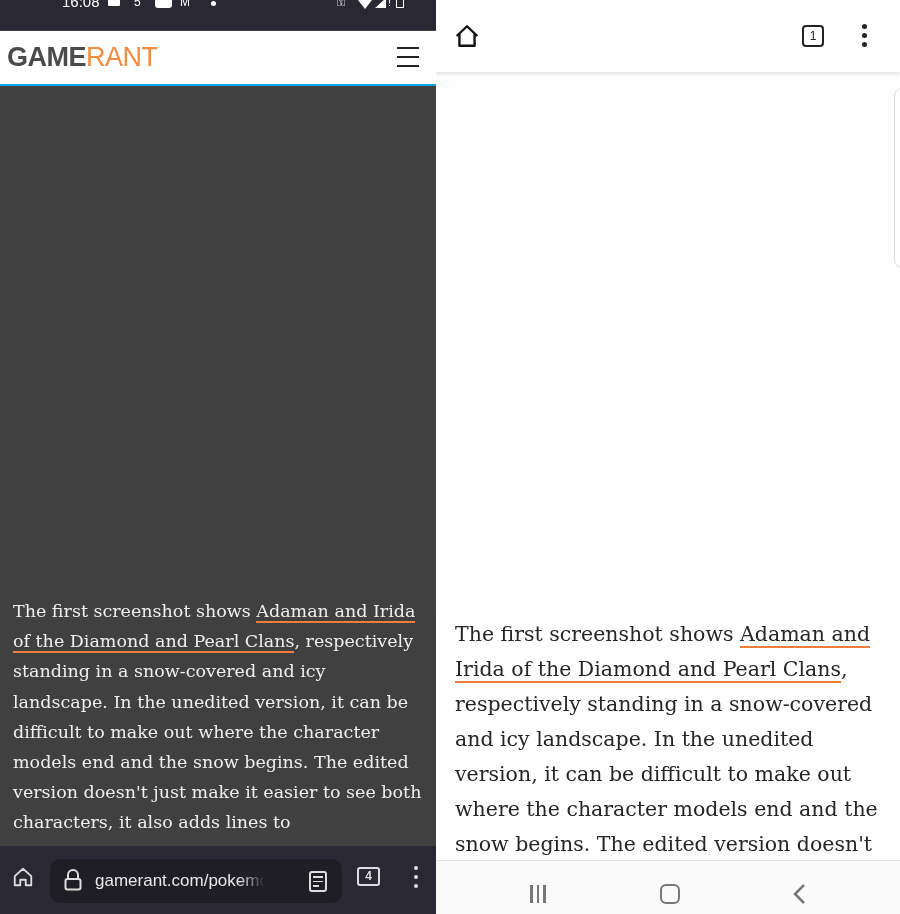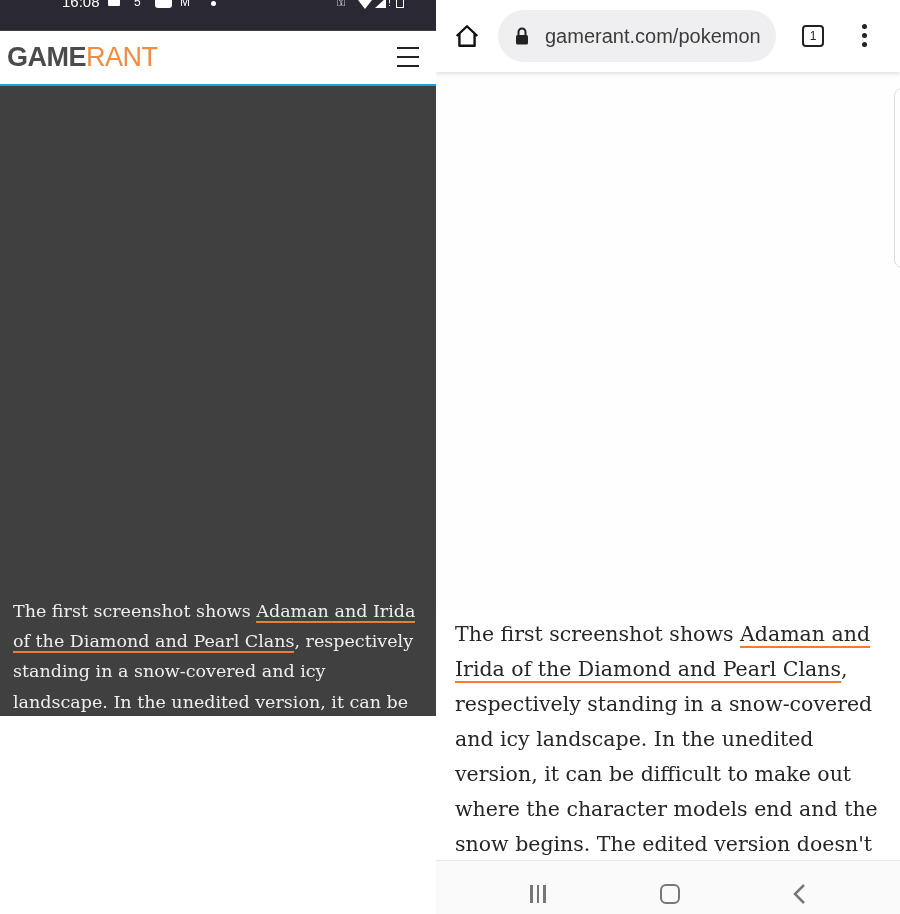--- a/index.html
+++ b/index.html
@@ -1,20 +1,20 @@
 <!DOCTYPE html>
 <html><head>
 <meta charset="utf-8">
 <style>
   * { box-sizing: border-box; margin: 0; padding: 0; }
   html, body { width: 900px; height: 914px; overflow: hidden; background: #fff; }
   body { position: relative; font-family: "Liberation Sans", sans-serif; }
 
   
-  .left { position: absolute; left: 0; top: 0; width: 436px; height: 716px; background: #404040; overflow: hidden; }
+  .left { position: absolute; left: 0; top: 0; width: 436px; height: 914px; background: #404040; overflow: hidden; }
   .statusbar { position: absolute; left: 0; top: 0; width: 436px; height: 30px; background: #2a2933; color: #fff; }
   .statusbar .time { position: absolute; left: 62px; top: -7px; font-size: 15px; color: #fff; }
   .sb-icon { position: absolute; top: -4px; height: 12px; }
   .sb-note { left: 108px; width: 12px; height: 10px; background: #fff; border-radius: 1px; }
   .sb-five { left: 134px; color: #fff; font-size: 12px; top: -5px; }
   .sb-bulb { left: 155px; width: 17px; height: 12px; background: #fff; border-radius: 3px; }
   .sb-mail { left: 180px; color: #fff; font-size: 12px; top: -5px; }
   .sb-dot { left: 211px; width: 5px; height: 5px; top: 1px; background: #fff; border-radius: 50%; }
   .sb-key { left: 337px; color:#fff; font-size: 11px; top: -4px; }
   .sb-wifi { left: 358px; width: 0; height: 0; border-left: 7px solid transparent; border-right: 7px solid transparent; border-top: 9px solid #fff; top: 0; }
@@ -125,27 +125,20 @@
         <span></span>
       </div>
   </div>
 </div>
 
 <div class="right">
   <div class="chrome-bar">
     <svg class="cb-home" viewBox="0 0 24 24">
         <path d="M2.5 12 L12 3 L21.5 12 M5 10 V21 H19 V10" fill="none" stroke="#111" stroke-width="2.2" stroke-linejoin="round"></path>
       </svg>
-    <div class="cb-pill">
-      <svg class="cb-lock" viewBox="0 0 14 18">
-          <path d="M3.5 8 V5 a3.5 3.5 0 0 1 7 0 V8" fill="none" stroke="#222" stroke-width="2"></path>
-          <rect x="1" y="8" width="12" height="9.5" rx="1.5" fill="#222"></rect>
-        </svg>
-      <span class="cb-url">gamerant.com/pokemon</span>
-    </div>
     <div class="cb-tabs">1</div>
     <div class="cb-menu">
         <span></span>
         <span></span>
         <span></span>
       </div>
   </div>
 
   <div class="right-image">
     <div class="frame"></div>

